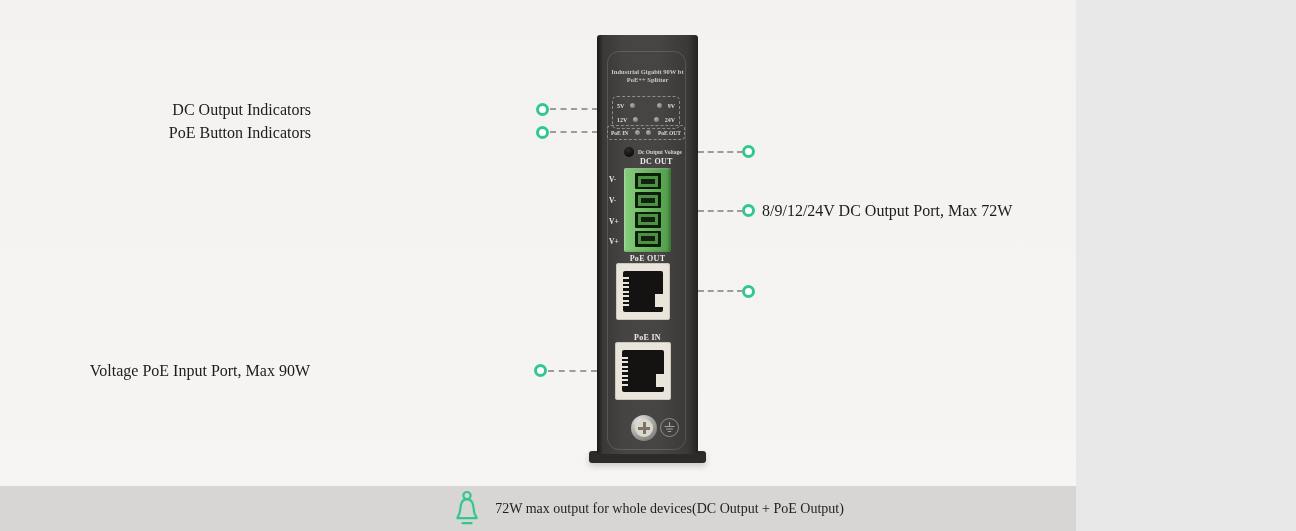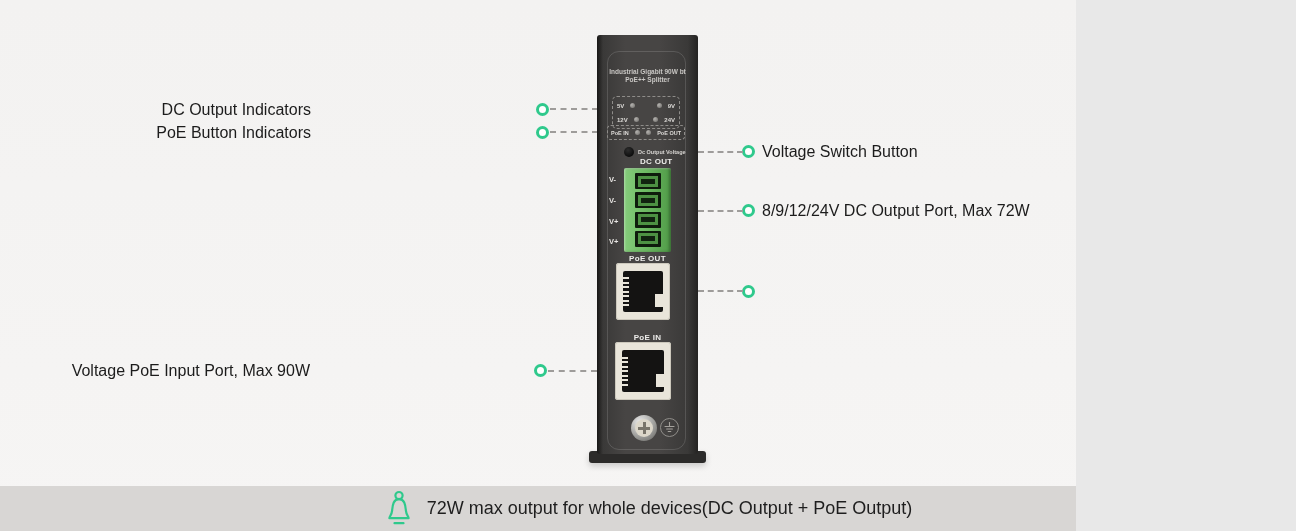--- a/index.html
+++ b/index.html
@@ -1,20 +1,20 @@
 <!DOCTYPE html>
 <html><head>
 <meta charset="utf-8">
 <style>
   * { margin:0; padding:0; box-sizing:border-box; }
   body { background:#e8e8e8; }
   .stage {
     position:relative; width:1076px; height:531px; overflow:hidden;
     background:linear-gradient(180deg,#f3f2f1 0%,#f5f4f3 70%,#f6f5f4 100%);
-    font-family:Liberation Sans, sans-serif;
+    font-family:Liberation Serif, serif;
   }
 
   
   .callout-label {
     position:absolute; font-size:16px; font-weight:500; color:#1c1c1c;
     line-height:18px; white-space:nowrap;
   }
   .cl-left { text-align:right; }
   #lbl-dc-ind    { top:101px; right:765px; }
   #lbl-poe-stat  { top:124px; right:765px; }
@@ -131,32 +131,31 @@
   #ground {
     position:absolute; left:63px; top:383px; width:19px; height:19px; border-radius:50%;
     border:1.5px solid #8f8d89; display:flex; align-items:center; justify-content:center;
   }
 
   
   #footer {
     position:absolute; left:0; top:486px; width:1296px; height:45px; background:#d8d6d4;
     display:flex; align-items:center; justify-content:center; gap:13px;
   }
-  #footer-text { font-size:18px; font-weight:500; color:#1e1e1e; }
+  #footer-text { font-size:14px; font-weight:500; color:#1e1e1e; }
 </style>
 </head>
 <body>
 
 <div class="stage">
 
   <div class="callout-label cl-left" id="lbl-dc-ind">DC Output Indicators</div>
   <div class="callout-label cl-left" id="lbl-poe-stat">PoE Button Indicators</div>
   <div class="callout-label cl-left" id="lbl-poe-in">Voltage PoE Input Port, Max 90W</div>
 
-  <div class="callout-label" id="lbl-voltage">Voltage Switch Button</div>
   <div class="callout-label" id="lbl-dc-port">8/9/12/24V DC Output Port, Max 72W</div>
 
   <div class="marker" id="mk1"></div>
   <div class="marker" id="mk2"></div>
   <div class="marker" id="mk3"></div>
   <div class="marker" id="mk4"></div>
   <div class="marker" id="mk5"></div>
   <div class="marker" id="mk6"></div>
 
   <div class="dash" id="ln1a"></div>

